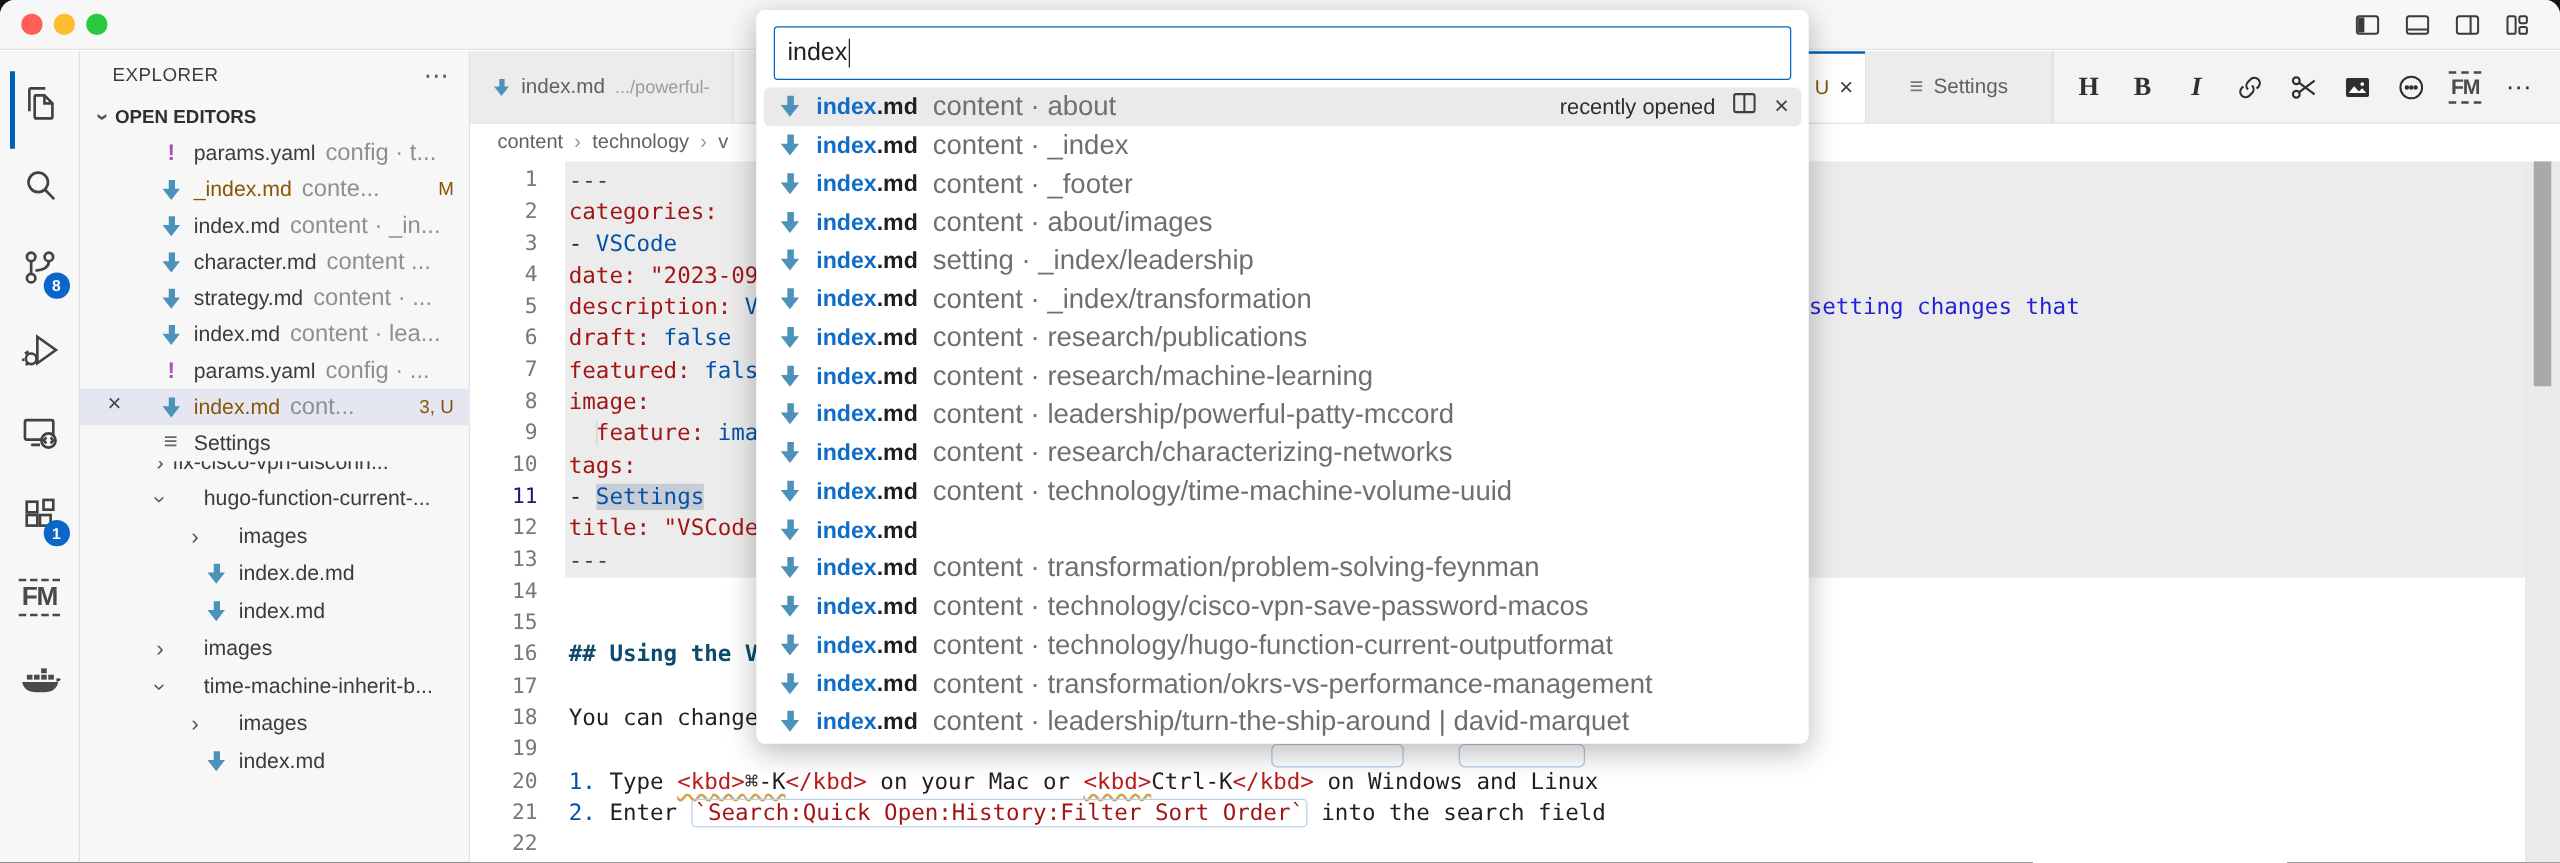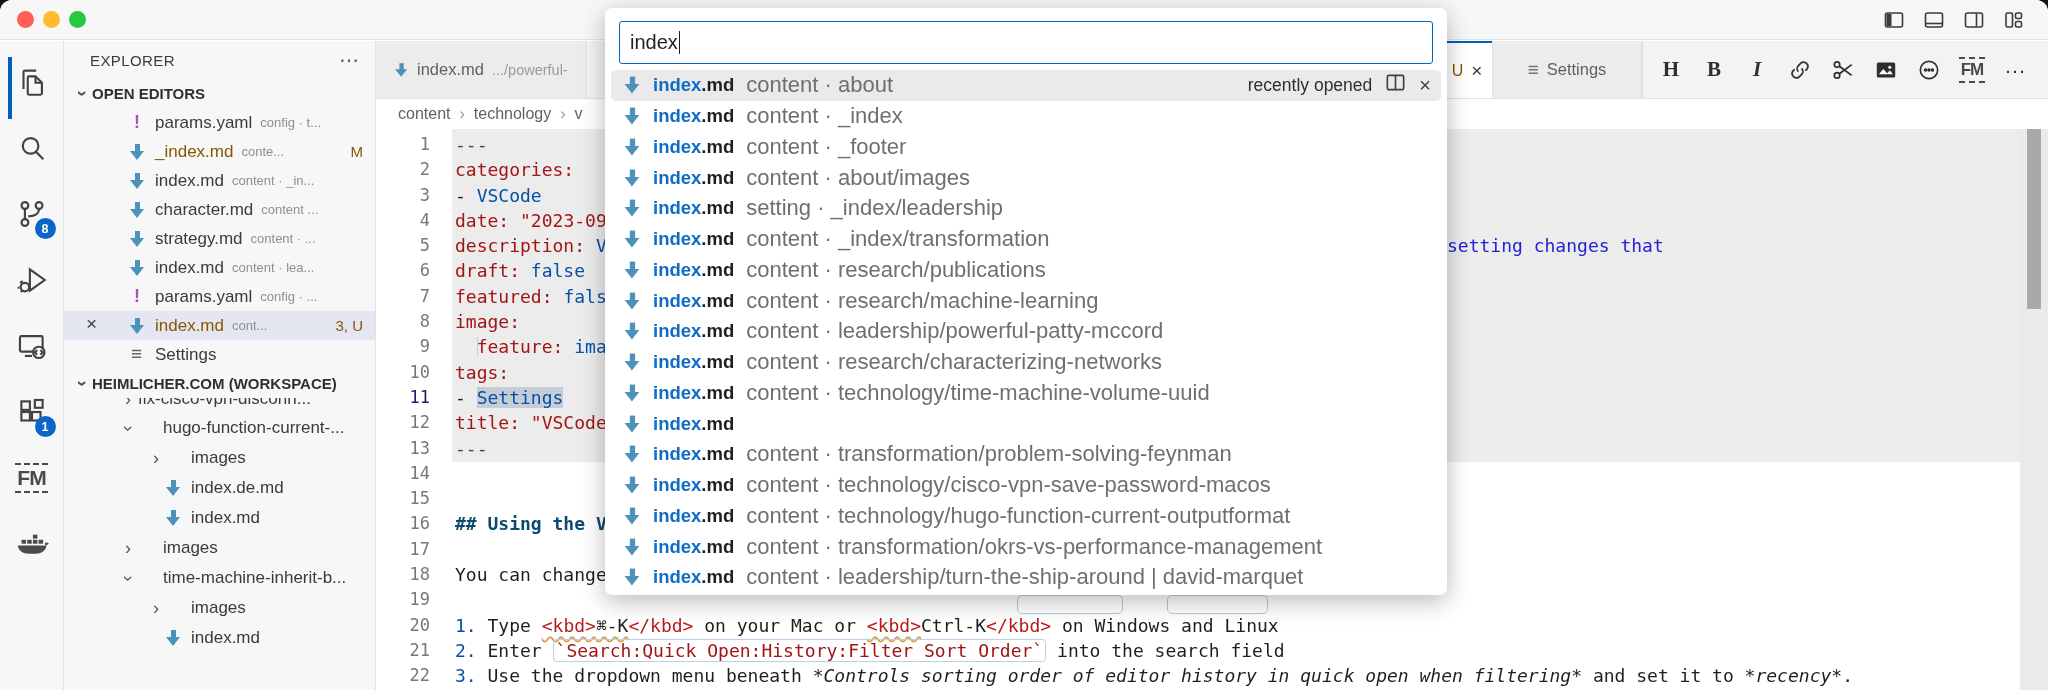--- a/index.html
+++ b/index.html
@@ -37,21 +37,21 @@
   .oe-row{position:relative;display:flex;align-items:center;height:29px;padding:0 12px 0 66px;cursor:pointer;}
   .oe-row.sel{background:#e4e6f1;}
   .oe-close{position:absolute;left:22px;top:2px;font-size:19px;color:#444;}
   .fi{position:relative;display:inline-block;width:16px;height:18px;flex:none;margin-right:9px;font-family:"Liberation Sans",sans-serif;}
   .fi[data-k="md"]::before{content:"";position:absolute;left:5px;top:1px;width:5px;height:8px;background:#4d92ba;}
   .fi[data-k="md"]::after{content:"";position:absolute;left:0;top:8px;border-left:7.5px solid transparent;border-right:7.5px solid transparent;border-top:9px solid #4d92ba;}
   .fi[data-k="warn"]::before{content:"!";position:absolute;left:4px;top:-2px;color:#ab51bd;font-weight:800;font-size:18px;}
   .fi[data-k="set"]::before{content:"≡";position:absolute;left:1px;top:-3px;color:#666;font-size:19px;}
   .oe-name{color:#3b3b3b;white-space:nowrap;}
   .oe-name.gold{color:#895503;}
-  .oe-desc{color:#8f8f8f;font-size:13px;margin-left:8px;white-space:nowrap;overflow:hidden;text-overflow:ellipsis;flex:1;}
+  .oe-desc{color:#8f8f8f;font-size:19px;margin-left:8px;white-space:nowrap;overflow:hidden;text-overflow:ellipsis;flex:1;}
   .oe-badge{margin-left:auto;color:#895503;font-size:15px;padding-left:8px;flex:none;}
   .tree-row{display:flex;align-items:center;height:30px;cursor:pointer;white-space:nowrap;}
   .tree-row[data-lvl="1"]{padding-left:54px;}
   .tree-row[data-lvl="2"]{padding-left:82px;}
   .tree-label{overflow:hidden;text-overflow:ellipsis;}
   .clipped-row{height:15px;overflow:hidden;position:relative;}
   .clipped-row .inner{position:absolute;top:-14px;left:0;right:0;}
   
   .editor{flex:1;display:flex;flex-direction:column;position:relative;background:#fff;min-width:0;}
   .tabbar{height:58px;background:#f3f3f3;border-bottom:1px solid #e2e2e2;display:flex;align-items:stretch;position:relative;flex:none;}
@@ -305,24 +305,20 @@
             <span class="oe-badge">3, U</span>
           </div>
 
           <div class="oe-row">
 
             <span class="fi" data-k="set"></span>
             <span class="oe-name">Settings</span>
 
           </div>
         </div>
-      <div class="sect">
-        <span class="chev" data-chev="down"></span>
-        <span>HEIMLICHER.COM (WORKSPACE)</span>
-      </div>
       <div class="clipped-row">
         <div class="inner">
             <div class="tree-row" data-lvl="1">
               <span class="chev" data-chev="right"></span>
               <span class="tree-label">fix-cisco-vpn-disconn...</span>
             </div>
           </div>
       </div>
       <div>
 
@@ -481,21 +477,20 @@
           <div class="cl"><span class="tk-key">title: </span><span class="tk-str">"VSCode</span></div>
           <div class="cl"><span class="tk-meta">---</span></div>
           <div class="cl"></div>
           <div class="cl"></div>
           <div class="cl"><span class="tk-head">## Using the V</span></div>
           <div class="cl"></div>
           <div class="cl"><span>You can change </span></div>
           <div class="cl"><span class="peekbox b1"></span><span class="peekbox b2"></span></div>
           <div class="cl"><span class="tk-num">1. </span><span>Type </span><span class="wavy"><span class="tk-kbd">&lt;kbd&gt;</span><span>⌘-K</span></span><span class="tk-kbd">&lt;/kbd&gt;</span><span> on your Mac or </span><span class="wavy tk-kbd">&lt;kbd&gt;</span><span>Ctrl-K</span><span class="tk-kbd">&lt;/kbd&gt;</span><span> on Windows and Linux</span></div>
           <div class="cl"><span class="tk-num">2. </span><span>Enter </span><span class="codebox">`Search:Quick Open:History:Filter Sort Order`</span><span> into the search field</span></div>
-          <div class="cl"><span class="tk-num">3. </span><span>Use the dropdown menu beneath </span><span class="tk-em">*Controls sorting order of editor history in quick open when filtering*</span><span> and set it to </span><span class="tk-em">*recency*</span><span>.</span></div>
         </div>
         <div class="vscroll">
             <div class="vthumb"></div>
           </div>
       </div>
     </div>
   </div>
 
   <div class="dialog">
     <div class="qo-inputwrap">

